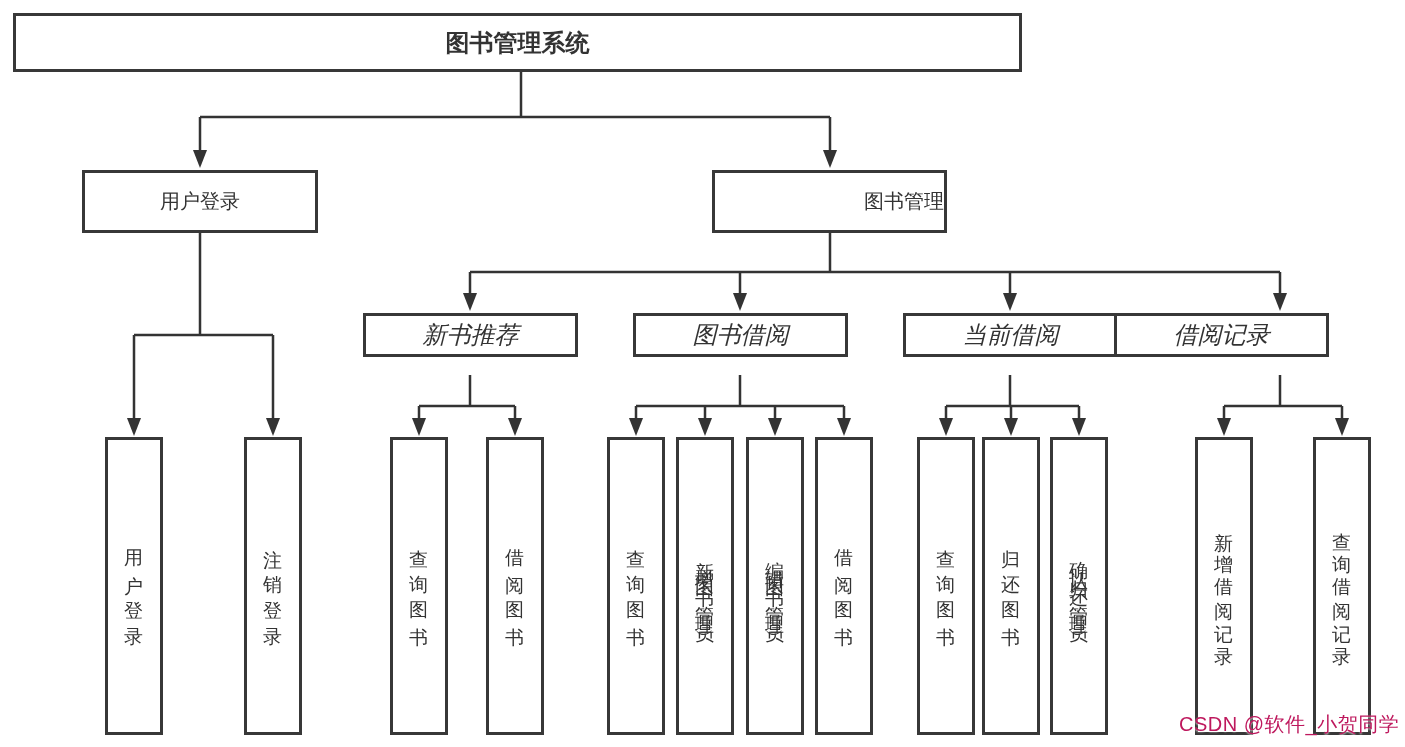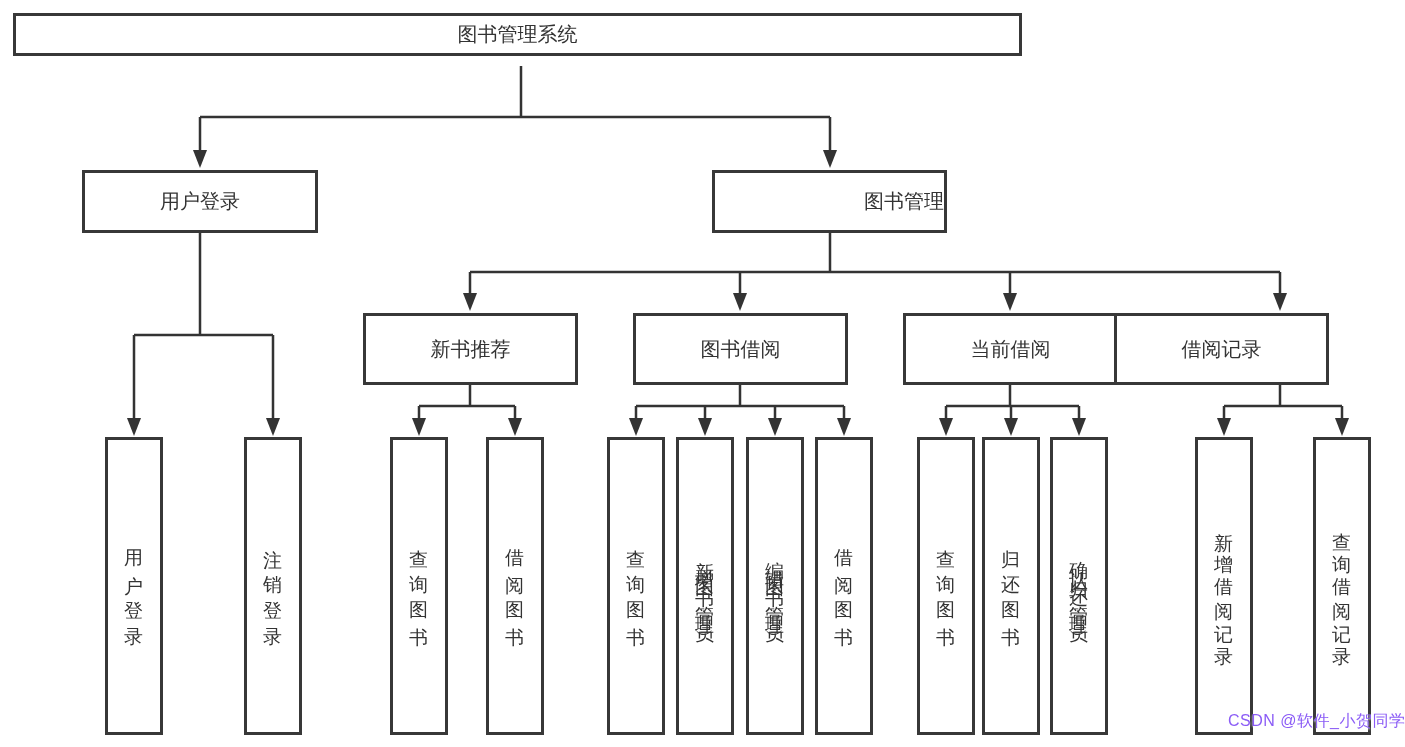--- a/index.html
+++ b/index.html
@@ -26,47 +26,49 @@
     box-sizing: border-box;
     background: #ffffff;
     border: 3px solid #383838;
     display: flex;
     align-items: center;
     justify-content: center;
     color: #333333;
     z-index: 1;
   }
   .root {
-    left: 13px; top: 13px; width: 1009px; height: 43px;
-    font-size: 20px;
+    left: 13px; top: 13px; width: 1009px; height: 59px;
+    font-size: 24px;
+    font-weight: bold;
   }
   .l2 {
     top: 170px; height: 63px;
     font-size: 20px;
   }
   .l3 {
-    top: 313px; width: 215px; height: 72px;
-    font-size: 20px;
+    top: 313px; width: 215px; height: 44px;
+    font-size: 24px;
+    font-style: italic;
   }
   .leaf {
     top: 437px; width: 58px; height: 298px;
     font-size: 19px;
   }
   .v-text {
     writing-mode: vertical-rl;
     text-orientation: mixed;
     white-space: nowrap;
     line-height: 1;
   }
   .watermark {
     position: absolute;
-    left: 1228px;
+    left: 1179px;
     top: 711px;
-    font-size: 16px;
-    color: #8b5cf6;
+    font-size: 20px;
+    color: #be185d;
     letter-spacing: 0.5px;
     text-shadow: 0 1px 2px rgba(255,255,255,0.85);
     z-index: 2;
     white-space: nowrap;
   }
 </style>
 </head>
 <body>
 
 <div id="stage">

